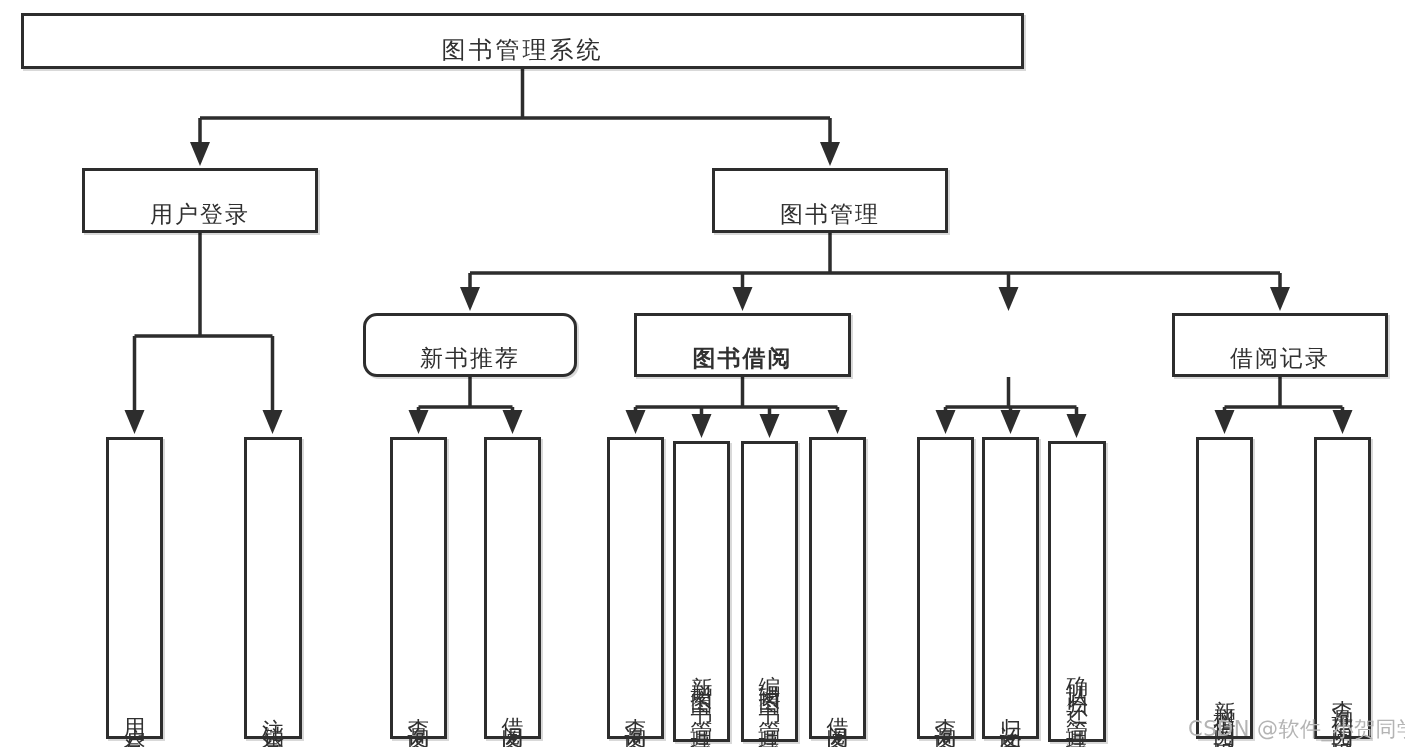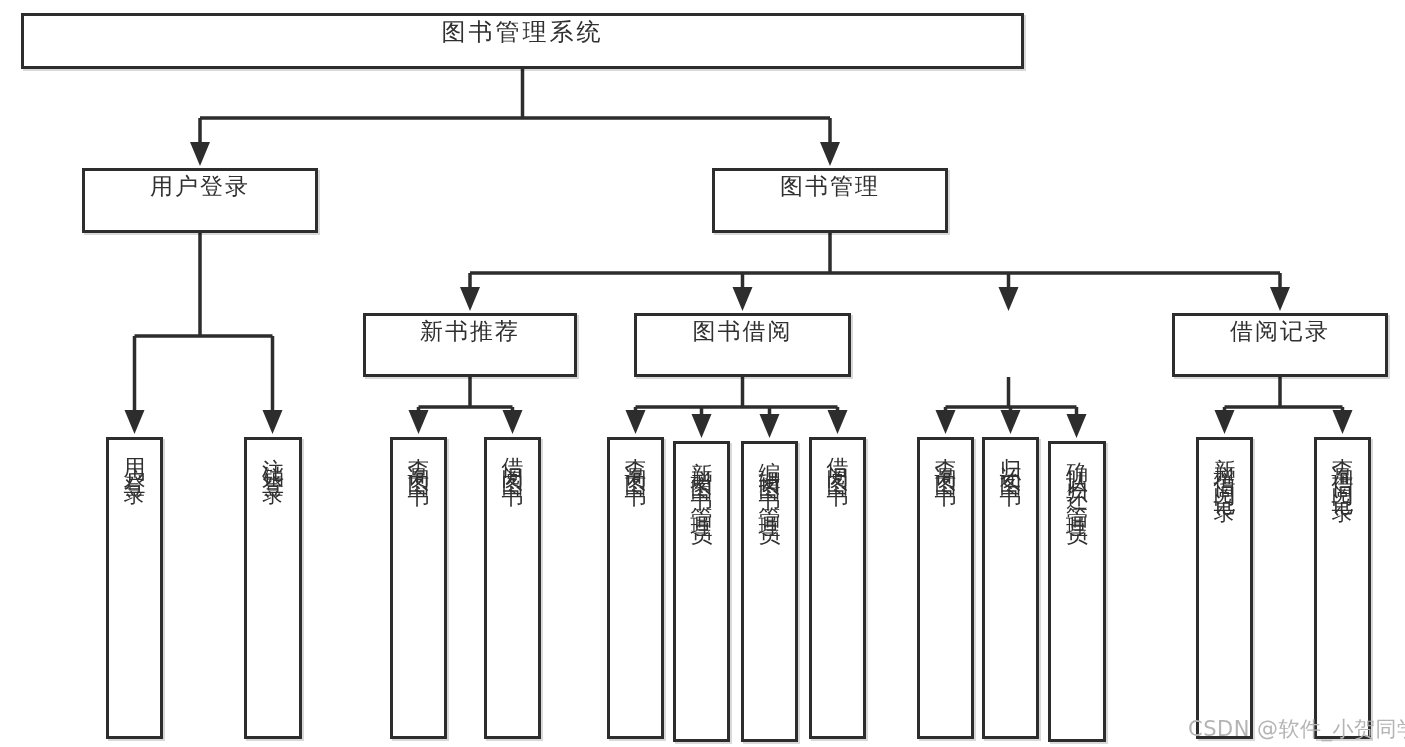--- a/index.html
+++ b/index.html
@@ -7,21 +7,21 @@
   .canvas {
     position:relative; width:1405px; height:747px; background:#ffffff;
     font-family:"DejaVu Sans","Liberation Sans",sans-serif; overflow:hidden;
   }
   svg.wires { position:absolute; left:0; top:0; z-index:1; }
   .wire { stroke:#2d2d2d; stroke-width:3.5; fill:none; }
   .head { fill:#2d2d2d; stroke:none; }
   .node {
     position:absolute; z-index:2; background:#ffffff;
     border:3px solid #2d2d2d; color:#303030;
-    display:flex; align-items:flex-start; justify-content:center;
+    display:flex; align-items:flex-end; justify-content:center;
     box-shadow:2px 2px 0 rgba(0,0,0,0.15);
   }
   .hlabel { font-size:23px; letter-spacing:2px; white-space:nowrap; }
   .root-node .hlabel { font-size:24px; letter-spacing:3px; }
   .vtext {
     writing-mode:vertical-rl; text-orientation:mixed;
     font-size:22px; letter-spacing:9px; line-height:1; white-space:nowrap;
   }
   .watermark {
     position:absolute; z-index:5; left:1188px; top:715px;
@@ -80,24 +80,24 @@
     <span class="hlabel">图书管理系统</span>
   </div>
 
   <div class="node" style="left:82px; top:168px; width:236px; height:65px;">
     <span class="hlabel">用户登录</span>
   </div>
   <div class="node" style="left:712px; top:168px; width:236px; height:65px;">
     <span class="hlabel">图书管理</span>
   </div>
 
-  <div class="node" style="left:363px; top:313px; width:214px; height:64px;">
+  <div class="node" style="left:363px; top:313px; width:214px; height:64px;border-radius:14px;">
     <span class="hlabel">新书推荐</span>
   </div>
-  <div class="node" style="left:634px; top:313px; width:217px; height:64px;">
+  <div class="node" style="left:634px; top:313px; width:217px; height:64px;font-weight:bold;">
     <span class="hlabel">图书借阅</span>
   </div>
   <div class="node" style="left:1172px; top:313px; width:216px; height:64px;">
     <span class="hlabel">借阅记录</span>
   </div>
 
   <div class="node" style="left:106px; top:437px; width:57px; height:302px;">
     <span class="vtext">用户登录</span>
   </div>
   <div class="node" style="left:244px; top:437px; width:58px; height:302px;">

